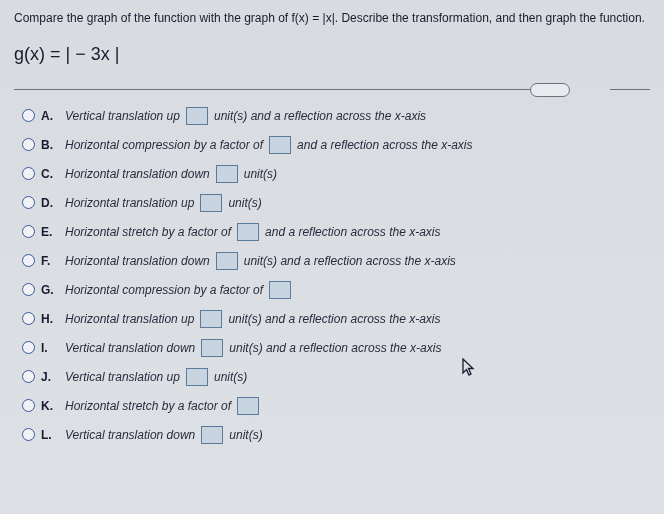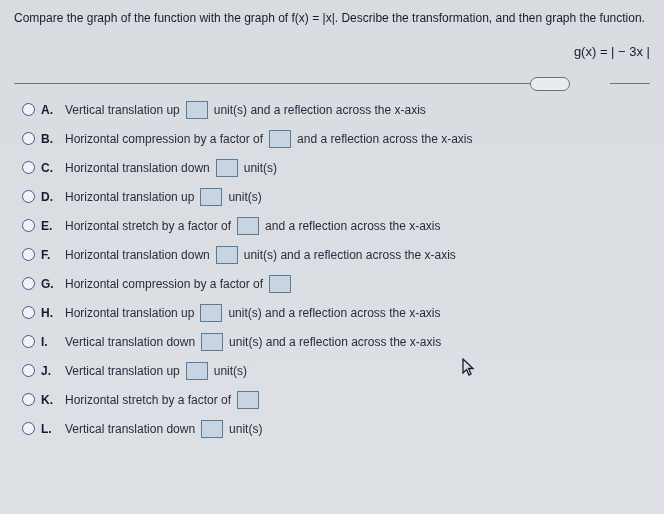--- a/index.html
+++ b/index.html
@@ -12,22 +12,21 @@
       color: #1a1a2e;
       padding: 10px 14px;
       overflow: hidden;
     }
     .question {
       margin-bottom: 17px;
       line-height: 1.4;
     }
     .equation {
       margin-bottom: 20px;
-      font-size: 13px;
-      text-align: right;
+      font-size: 18px;
     }
     .divider-row {
       position: relative;
       height: 10px;
       margin-bottom: 12px;
       display: flex;
       align-items: center;
     }
     .divider-line {
       flex: 1;
@@ -65,20 +64,21 @@
       flex-shrink: 0;
       cursor: pointer;
     }
     .opt-letter {
       font-weight: bold;
       min-width: 18px;
       color: #1a1a2e;
     }
     .text-part {
       white-space: nowrap;
+      font-style: italic;
     }
     .input-box {
       width: 22px;
       height: 18px;
       border: 1px solid #5a7a9a;
       background: #c8d4e0;
       display: inline-block;
       vertical-align: middle;
     }
     .cursor-icon {

